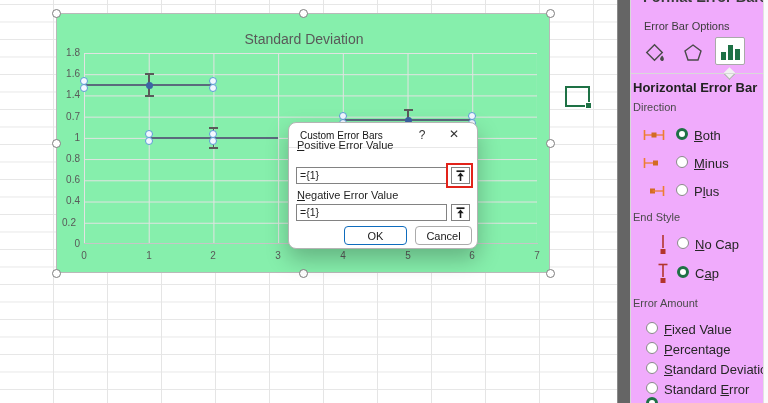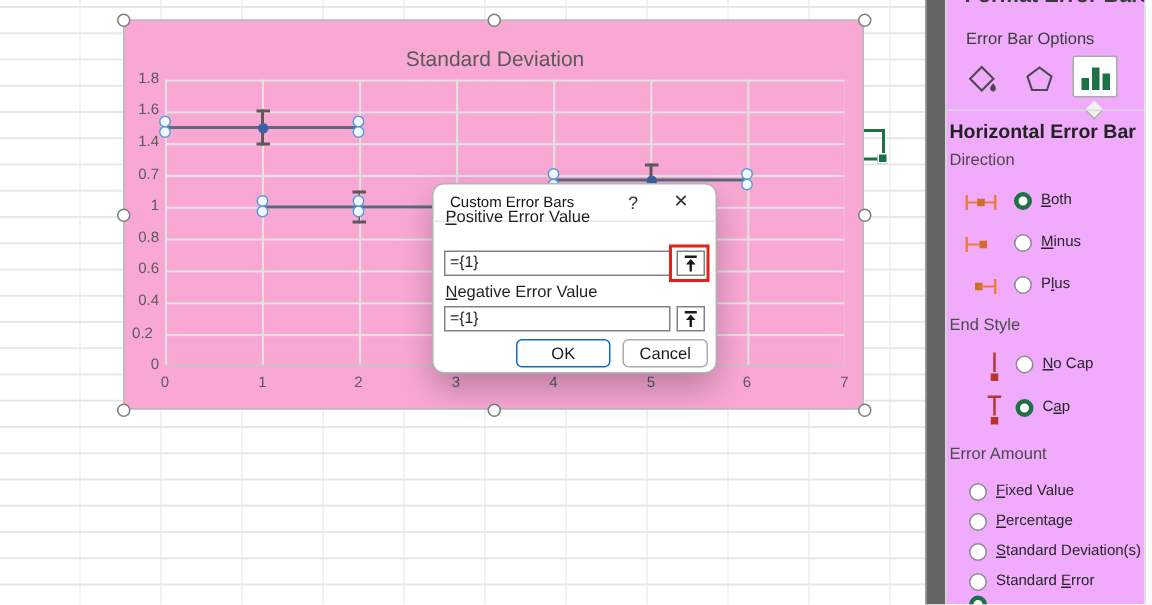--- a/index.html
+++ b/index.html
@@ -11,21 +11,21 @@
   .worksheet{left:0;top:0;width:617px;height:403px;background:#fff;
     background-image:linear-gradient(to right,#e5e5e5 1px,transparent 1px),
                      linear-gradient(to bottom,#e7e7e7 1px,transparent 1px);
     background-size:54px 100%,100% 17.5px;background-position:-1px 0,0 4px;}
 
   
   .cellsel{left:565px;top:86px;width:21px;height:17px;border:2px solid #1e7145;background:transparent;}
   .cellsel .fh{position:absolute;right:-4px;bottom:-4px;width:5px;height:5px;background:#1e7145;border:1px solid #fff;}
 
   
-  .chart{left:82px;top:13px;width:494px;height:260px;background:#f9a8d4;border:1px solid #b9b9b9;box-sizing:border-box;}
+  .chart{left:56px;top:13px;width:494px;height:260px;background:#86efac;border:1px solid #b9b9b9;box-sizing:border-box;}
   .handle{width:9px;height:9px;border-radius:50%;background:#fff;border:1.5px solid #7e7e7e;box-sizing:border-box;}
   .chart-title{left:0;top:17px;width:494px;text-align:center;font-size:14px;color:#595959;}
   .plot{left:27px;top:39px;width:453px;height:191px;
     background-image:linear-gradient(to right,#e3e3e3 1px,transparent 1px),
                      linear-gradient(to bottom,#e3e3e3 1px,transparent 1px);
     background-size:64.71px 21.22px;}
   .axisline{left:27px;top:229px;width:454px;height:1px;background:#c6c6c6;}
   .ytick{width:22px;text-align:right;font-size:10px;color:#595959;line-height:10px;}
   .xtick{width:22px;text-align:center;font-size:10px;color:#595959;line-height:10px;top:237px;}
 
@@ -66,21 +66,21 @@
   .p-divider{left:0;top:73px;width:138px;height:1px;background:#d9d9d9;}
   .p-bold{font-weight:700;color:#222;font-size:13px;white-space:nowrap;}
   .p-gray{color:#4a4a4a;white-space:nowrap;}
   .tabbox{left:84px;top:37px;width:30px;height:28px;background:#fff;border:1px solid #a9a9a9;border-radius:2px;
           box-sizing:border-box;display:flex;align-items:flex-end;justify-content:center;gap:2px;padding-bottom:4px;}
   .tabbox span{display:block;width:5px;background:#1e7145;}
   .notch{left:94px;top:69px;width:8px;height:8px;background:#f1f1f1;border-right:1px solid #a9a9a9;border-bottom:1px solid #a9a9a9;transform:rotate(45deg);}
   .prow{left:0;width:138px;height:16px;}
   .radio{width:12px;height:12px;border-radius:50%;background:#fff;border:1px solid #8a8a8a;box-sizing:border-box;}
   .radio.sel{border:3.5px solid #1e7145;}
-  .plabel{font-size:10px;color:#262626;white-space:nowrap;}
+  .plabel{font-size:13px;color:#262626;white-space:nowrap;}
   .pscroll{left:132px;top:0;width:6px;height:403px;background:#fbfbfb;border-left:1px solid #e2e2e2;box-sizing:border-box;}
 </style>
 </head>
 <body>
 
 <div class="abs worksheet"></div>
 
 <div class="abs cellsel">
   <span class="fh"></span>
 </div>

